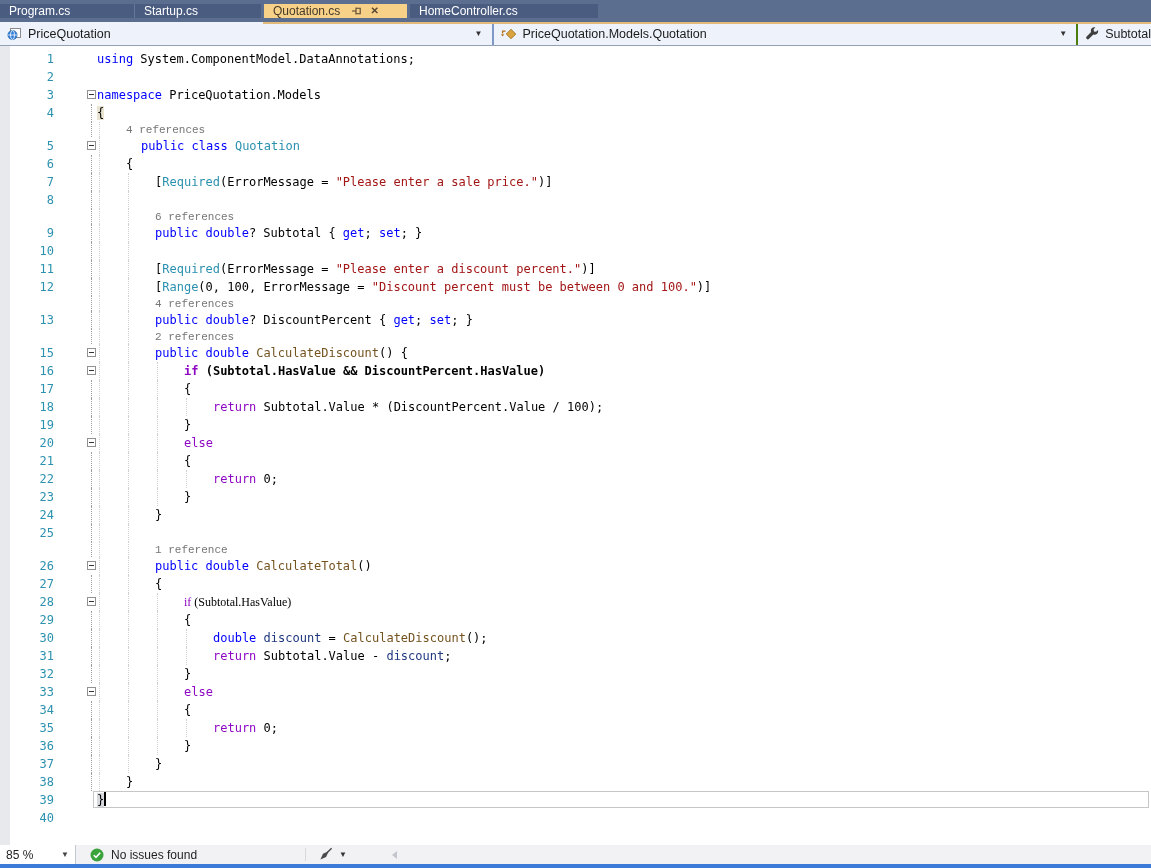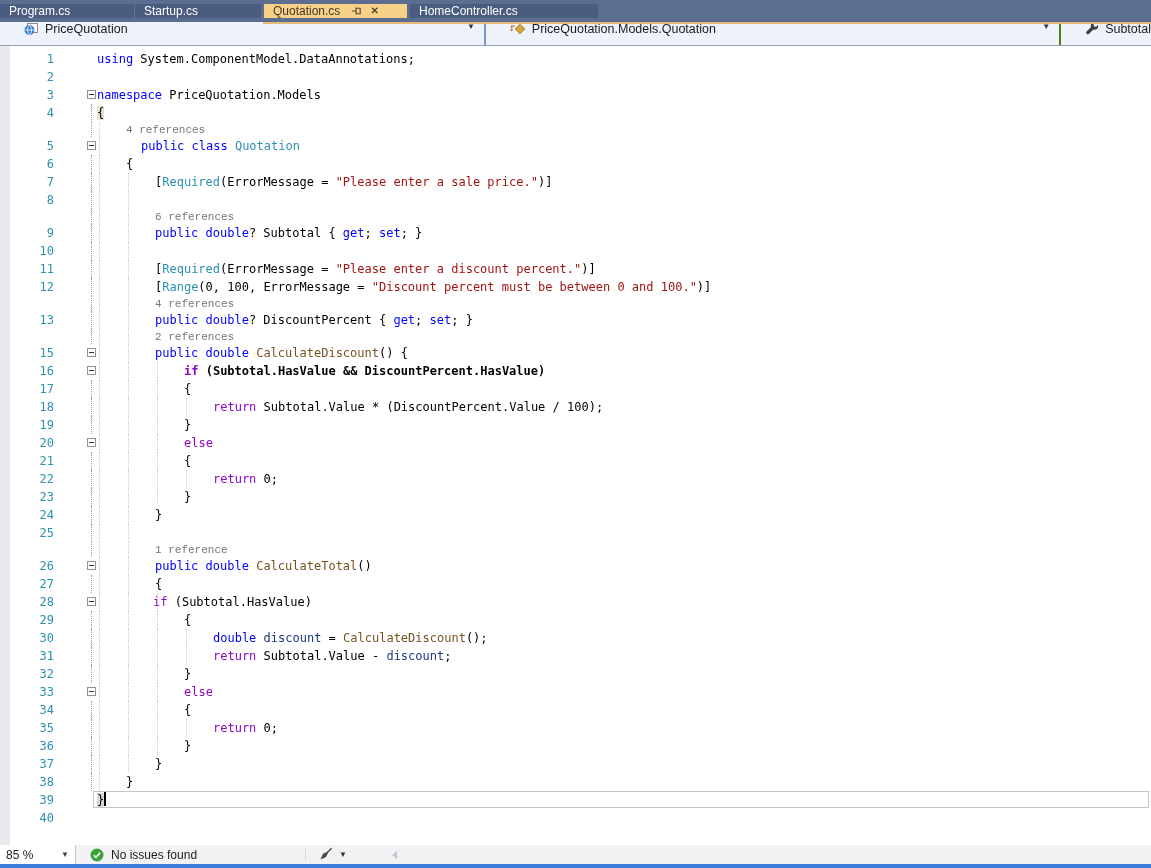--- a/index.html
+++ b/index.html
@@ -13,21 +13,21 @@
   .tab.t3{width:143px;background:#F8D188;color:#43392A}
   .tab.t4{width:188px}
   .tabgap{width:3px;background:#3A4C72}
   .tab .lbl{white-space:nowrap}
   .pin-ic{margin-left:10px;display:inline-flex}
   .close-ic{margin-left:8px;font-size:10px;font-weight:bold;color:#554631;line-height:1}
   .underline{position:absolute;left:263px;right:0;top:22px;height:2px;background:#E2BB7B;z-index:4}
 
   
   .navbar{height:23px;background:#EDF2FB;border-bottom:1px solid #95A0B4;display:flex;align-items:stretch}
-  .nav-sec{display:flex;align-items:flex-start;font-size:12.5px;color:#1B1B1B;box-sizing:border-box;padding-left:24px}
+  .nav-sec{display:flex;align-items:center;font-size:12.5px;color:#1B1B1B;box-sizing:border-box;padding-left:7px}
   .nav-sec .ic{display:inline-flex;margin-right:6px}
   .nav-sec .dd{margin-left:auto;padding-right:9px;font-size:8px;color:#333}
   .sec1{width:509px;border-right:2px solid #7E99C6}
   .sec2{width:603px;border-right:2px solid #4d7c0f}
   .sec3{flex:1}
 
   
   .editor{position:relative;height:799px;background:#fff;overflow:hidden;font-family:"DejaVu Sans Mono",monospace}
   .gmargin{position:absolute;left:0;top:0;bottom:0;width:10px;background:#E8E9ED}
   #code-rows{position:absolute;left:0;top:4px;right:0}
@@ -288,21 +288,21 @@
       <div class="row">
         <div class="ln">27</div>
         <div class="outl v"></div>
         <div class="codewrap"><i class="ig" style="left: 2px;"></i><i class="ig" style="left: 31px;"></i><span class="txt" style="padding-left: 58px;"><span class="p">{</span></span></div>
       </div>
       <div class="row">
         <div class="ln">28</div>
         <div class="outl">
           <span class="fbox"></span>
         </div>
-        <div class="codewrap"><i class="ig" style="left: 2px;"></i><i class="ig" style="left: 31px;"></i><i class="ig" style="left: 60px;"></i><span class="txt" style="padding-left: 56px;"><span class="c">if</span><span class="p"> (Subtotal.HasValue)</span></span></div>
+        <div class="codewrap"><i class="ig" style="left: 2px;"></i><i class="ig" style="left: 31px;"></i><i class="ig" style="left: 60px;"></i><span class="txt" style="padding-left: 87px; font-family: Liberation Serif, serif;"><span class="c">if</span><span class="p"> (Subtotal.HasValue)</span></span></div>
       </div>
       <div class="row">
         <div class="ln">29</div>
         <div class="outl v"></div>
         <div class="codewrap"><i class="ig" style="left: 2px;"></i><i class="ig" style="left: 31px;"></i><i class="ig" style="left: 60px;"></i><span class="txt" style="padding-left: 87px;"><span class="p">{</span></span></div>
       </div>
       <div class="row">
         <div class="ln">30</div>
         <div class="outl v"></div>
         <div class="codewrap"><i class="ig" style="left: 2px;"></i><i class="ig" style="left: 31px;"></i><i class="ig" style="left: 60px;"></i><i class="ig" style="left: 89px;"></i><span class="txt" style="padding-left: 116px;"><span class="k">double </span><span class="v">discount</span><span class="p"> = </span><span class="m">CalculateDiscount</span><span class="p">();</span></span></div>

